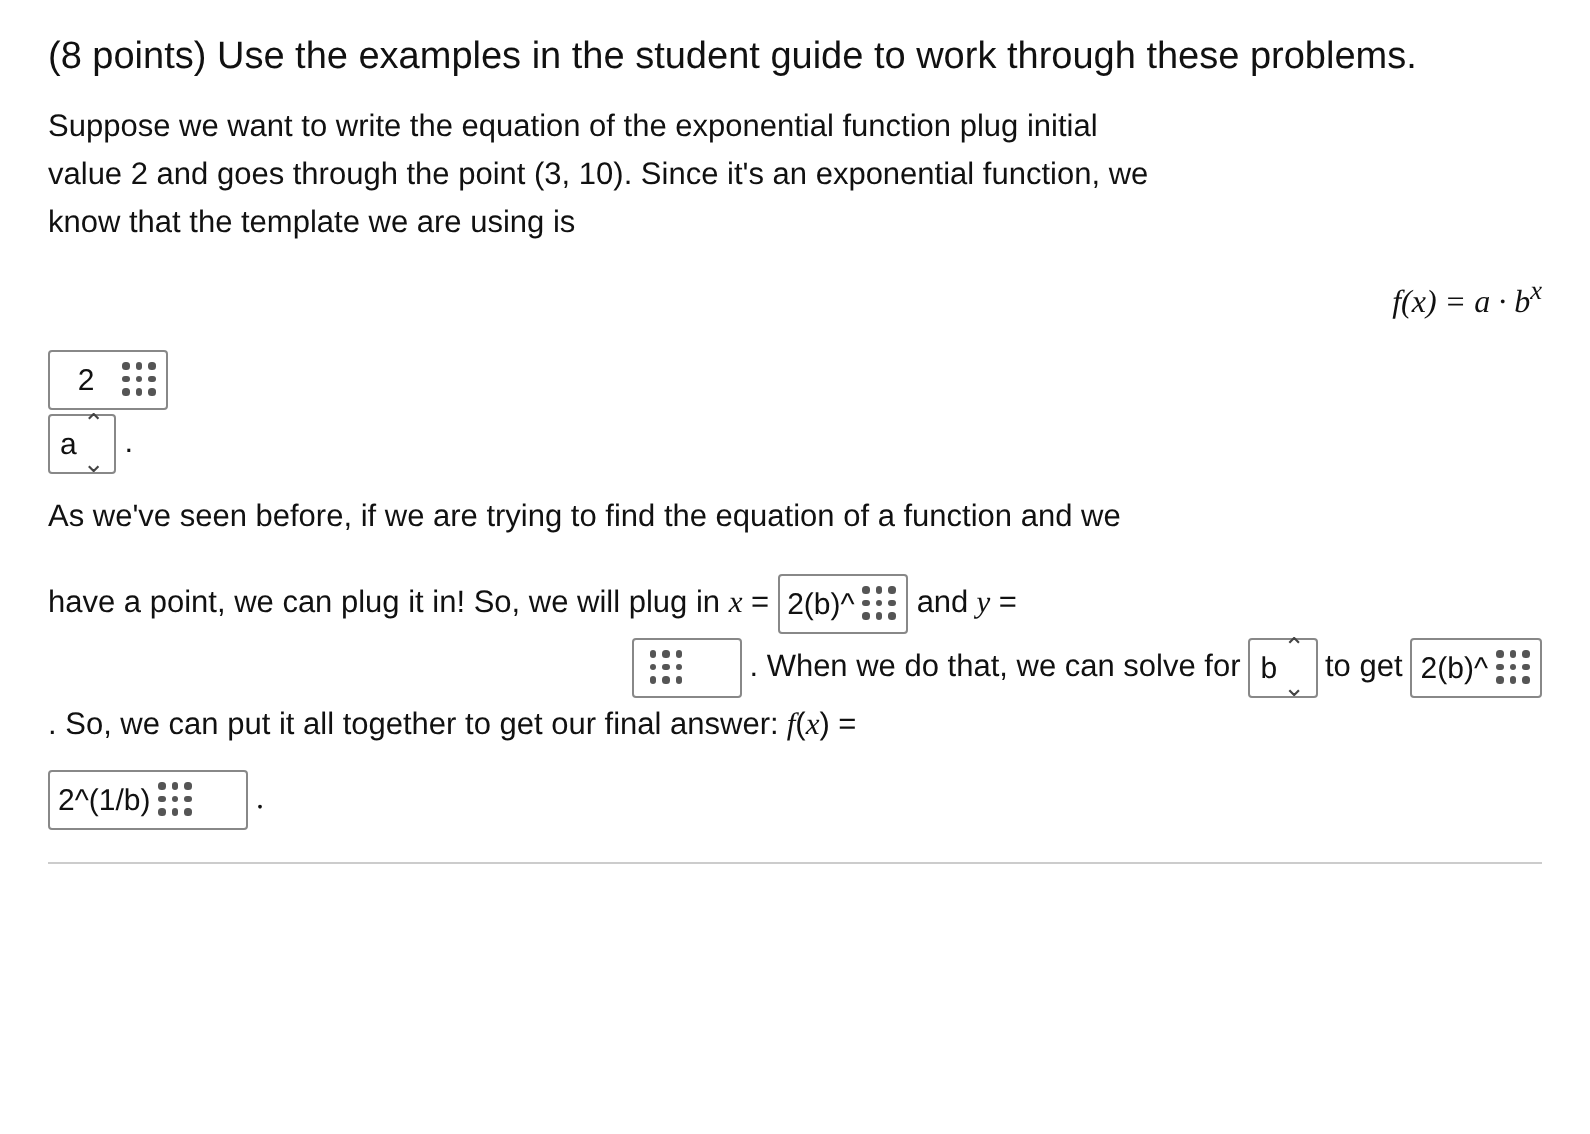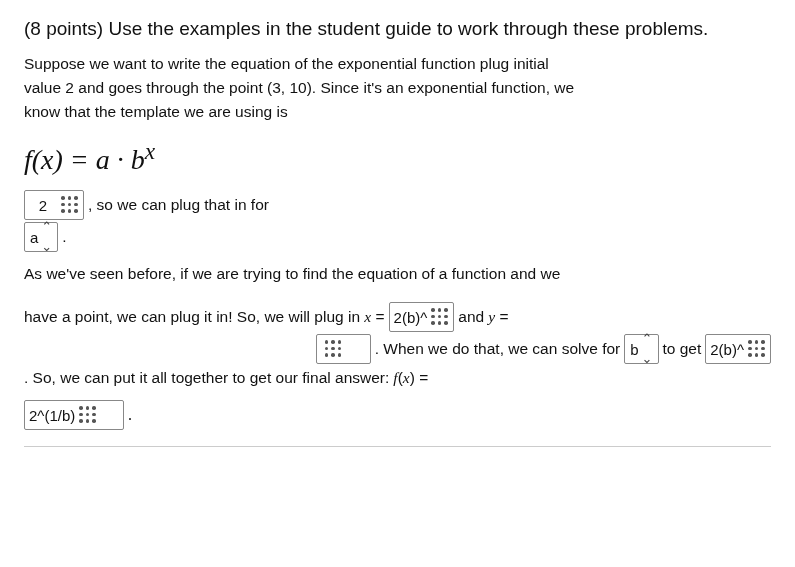--- a/index.html
+++ b/index.html
@@ -27,23 +27,23 @@
 
     .body-text {
       font-size: 15.5px;
       font-family: Arial, sans-serif;
       line-height: 1.55;
       color: #111;
       margin-bottom: 4px;
     }
 
     .formula-block {
-      text-align: left;
+      text-align: right;
       margin: 14px 0 14px 0;
-      font-size: 28px;
+      font-size: 16px;
       font-style: italic;
     }
 
     .input-box {
       display: inline-flex;
       align-items: center;
       border: 1.5px solid #888;
       border-radius: 2px;
       padding: 2px 4px;
       background: #fff;
@@ -172,21 +172,20 @@
           <span></span>
         <span></span>
           <span></span>
           <span></span>
         <span></span>
           <span></span>
           <span></span>
       </span>
     </span>
   </span>
-  <span>, so we can plug that in for</span>
 </div>
 
 <div class="row-wrap body-text" style="margin-bottom:10px;">
   <span class="select-box">
     <span>a</span>
     <span class="chevron">⌃<br>⌄</span>
   </span>
   <span>.</span>
 </div>
 

